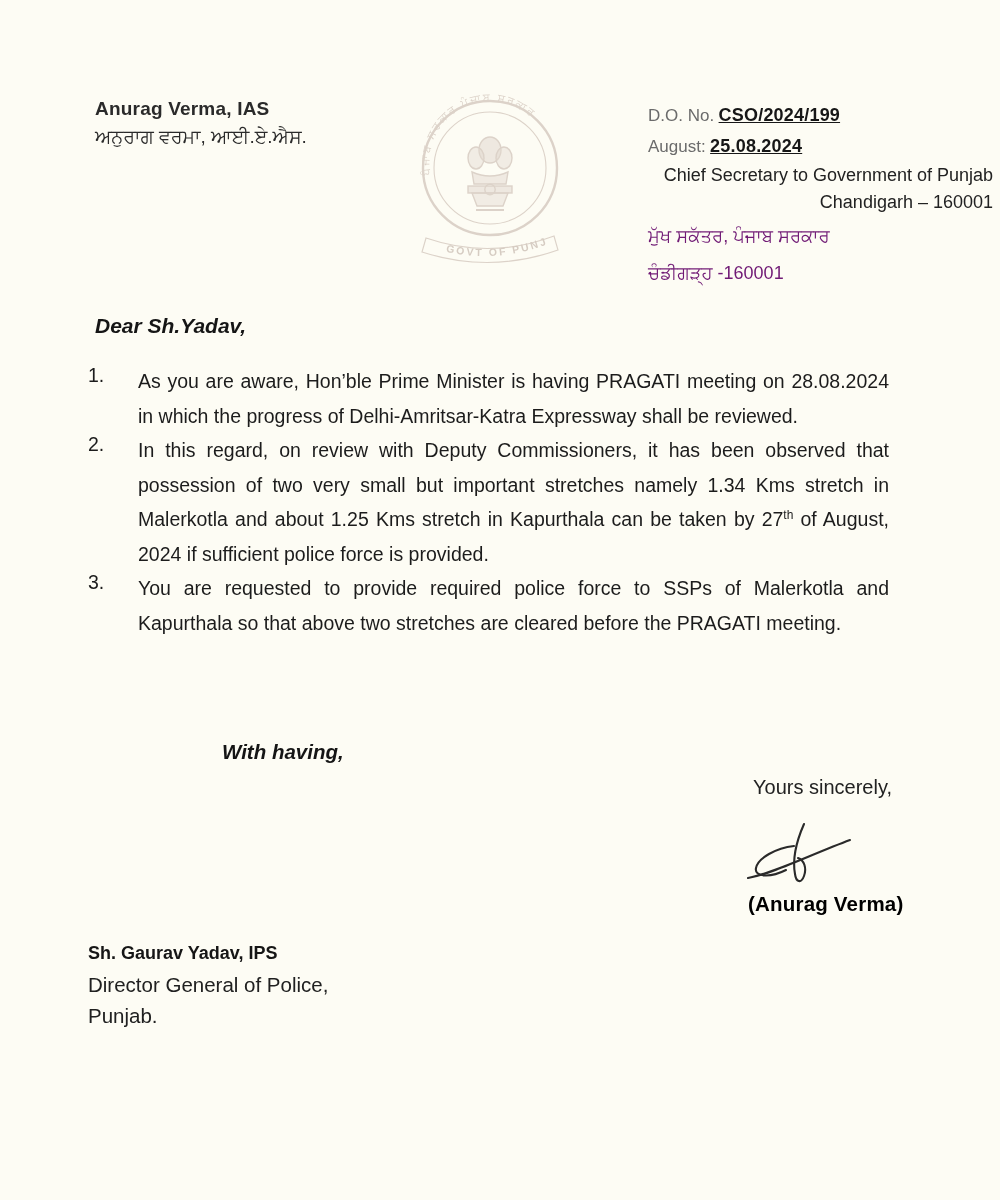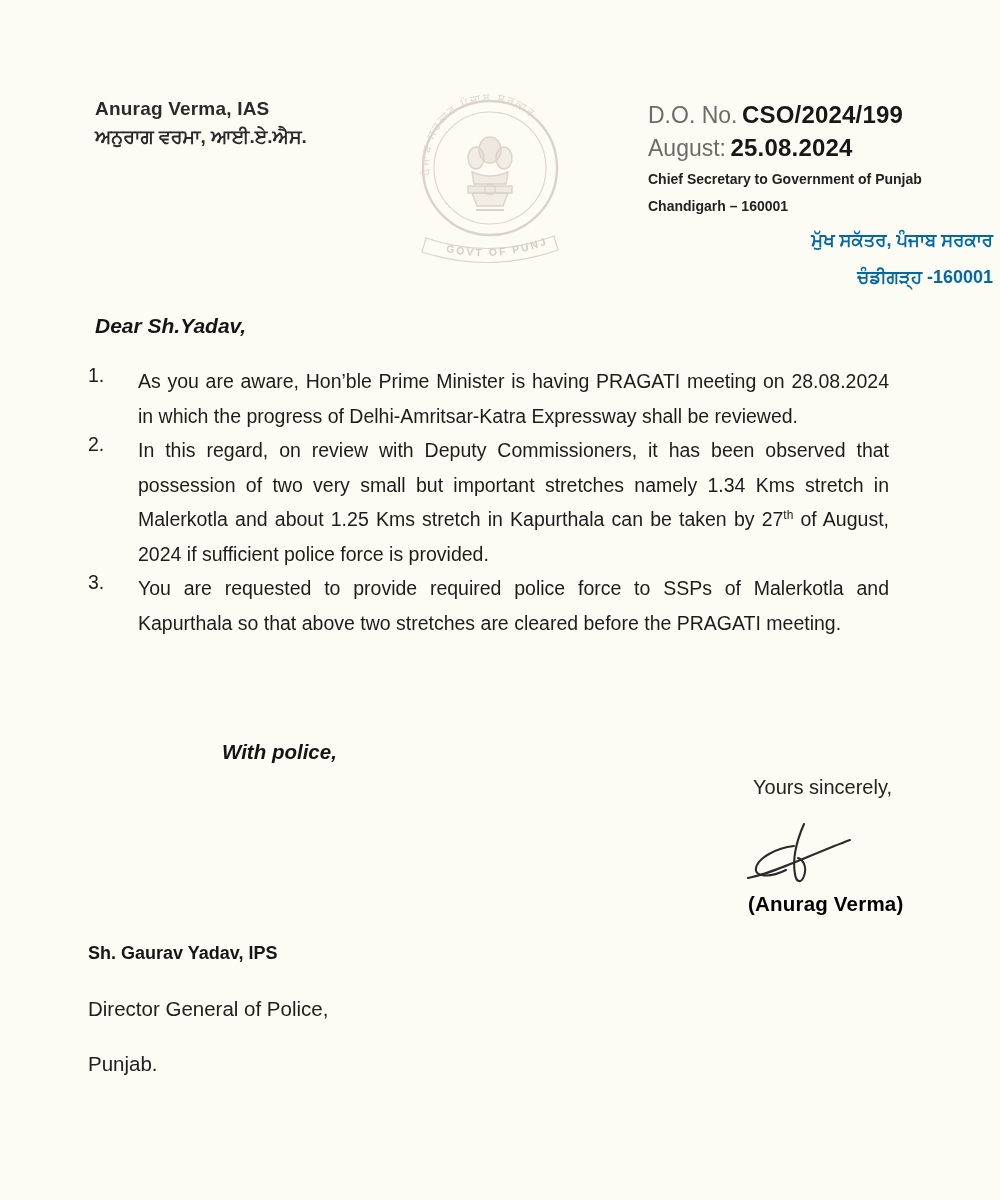--- a/index.html
+++ b/index.html
@@ -9,53 +9,53 @@
     margin:0 auto;
     background:#fdfcf4;
     font-family:"Liberation Sans", sans-serif;
     color:#1f1f1f;
     overflow:hidden;
   }
   .abs{position:absolute;}
 
   
   .sender-name{left:95px;top:98px;font-size:19px;font-weight:bold;color:#2a2a2a;letter-spacing:.2px;}
-  .sender-name-pa{left:95px;top:126px;font-size:19px;font-weight:bold;color:#2a2a2a;}
+  .sender-name-pa{left:95px;top:126px;font-size:19px;font-weight:normal;color:#2a2a2a;}
 
   
   .emblem{left:402px;top:88px;width:176px;height:196px;opacity:.55;}
 
   
   .office{left:648px;top:100px;width:345px;line-height:30px;}
   .office .row{white-space:nowrap;}
-  .lbl{color:#6b6b6b;font-size:23px;}
-  .val{color:#171717;font-size:24px;font-weight:bold;letter-spacing:.2px;}
-  .office-bold{font-size:14px;font-weight:bold;color:#222;line-height:27px;}
-  .office-pa{font-size:18px;font-weight:bold;color:#0369a1;line-height:33px;margin-top:4px;text-align:right;}
+  .lbl{color:#6b6b6b;font-size:17px;}
+  .val{color:#171717;font-size:18px;font-weight:bold;letter-spacing:.2px;text-decoration:underline;}
+  .office-bold{font-size:18px;font-weight:normal;color:#222;line-height:27px;text-align:right;}
+  .office-pa{font-size:18px;font-weight:normal;color:#701a75;line-height:33px;margin-top:4px;}
 
   
   .salutation{left:95px;top:314px;font-size:21px;font-weight:bold;font-style:italic;color:#151515;}
   .body-list{left:88px;top:364px;width:828px;}
   .item{position:relative;margin:0;}
   .num{position:absolute;left:0;top:0;font-size:19.5px;color:#1c1c1c;}
   .ptext{
     margin:0 0 0 50px;width:751px;
     font-size:19.5px;line-height:34.5px;color:#1c1c1c;
     text-align:justify;
   }
   .ptext sup{font-size:12px;line-height:0;}
 
   .with-regards{left:222px;top:740px;font-size:20.5px;font-weight:bold;font-style:italic;color:#151515;}
   .yours{left:753px;top:776px;width:165px;font-size:20px;color:#222;}
   .signature{left:742px;top:820px;width:115px;height:74px;}
   .signatory{left:748px;top:892px;font-size:20.5px;font-weight:bold;color:#000000;letter-spacing:.2px;}
 
   .recipient{left:88px;top:938px;line-height:31px;}
   .recipient .r1{font-size:18px;font-weight:bold;color:#161616;}
-  .recipient .r2,.recipient .r3{font-size:20.5px;color:#202020;margin-top:24px;}
+  .recipient .r2,.recipient .r3{font-size:20.5px;color:#202020;}
 </style>
 </head>
 <body>
 
 <div class="page">
 
   <div class="abs sender-name">Anurag Verma, IAS</div>
   <div class="abs sender-name-pa">ਅਨੁਰਾਗ ਵਰਮਾ, ਆਈ.ਏ.ਐਸ.</div>
 
   <svg class="abs emblem" viewBox="0 0 176 196" xmlns="http://www.w3.org/2000/svg">
@@ -116,21 +116,21 @@
     <div class="item">
       <span class="num">2.</span>
       <p class="ptext"><span>In this regard, on review with Deputy Commissioners, it has been observed that possession of two very small but important stretches namely 1.34 Kms stretch in Malerkotla and about 1.25 Kms stretch in Kapurthala can be taken by 27</span><sup>th</sup><span> of August, 2024 if sufficient police force is provided.</span></p>
     </div>
     <div class="item">
       <span class="num">3.</span>
       <p class="ptext">You are requested to provide required police force to SSPs of Malerkotla and Kapurthala so that above two stretches are cleared before the PRAGATI meeting.</p>
     </div>
   </div>
 
-  <div class="abs with-regards">With police,</div>
+  <div class="abs with-regards">With having,</div>
   <div class="abs yours">Yours sincerely,</div>
 
   <svg class="abs signature" viewBox="0 0 115 74" xmlns="http://www.w3.org/2000/svg">
     <g stroke="#2a2a2a" stroke-width="2.1" fill="none" stroke-linecap="round">
       <path d="M 62 4 C 55 20, 50 38, 53 54 C 54 62, 59 64, 62 56 C 65 48, 62 40, 56 38"></path>
       <path d="M 52 26 C 34 28, 16 38, 14 48 C 12 57, 28 58, 44 50"></path>
       <path d="M 6 58 C 30 54, 70 34, 108 20"></path>
     </g>
   </svg>
 

